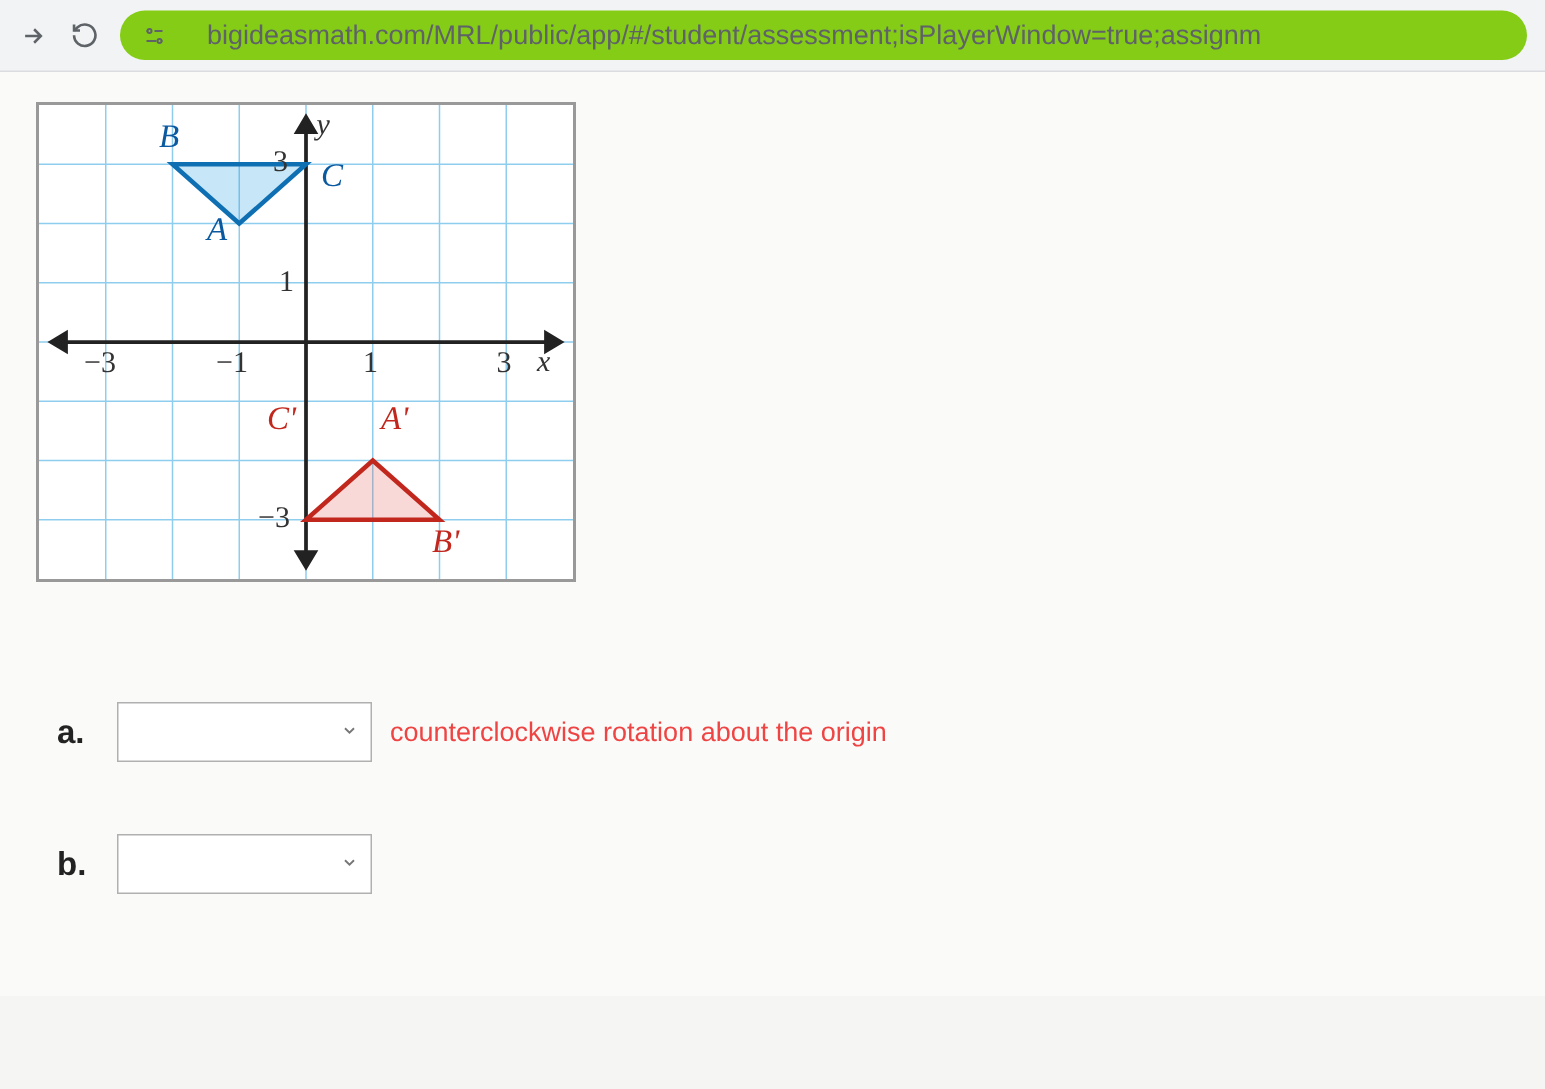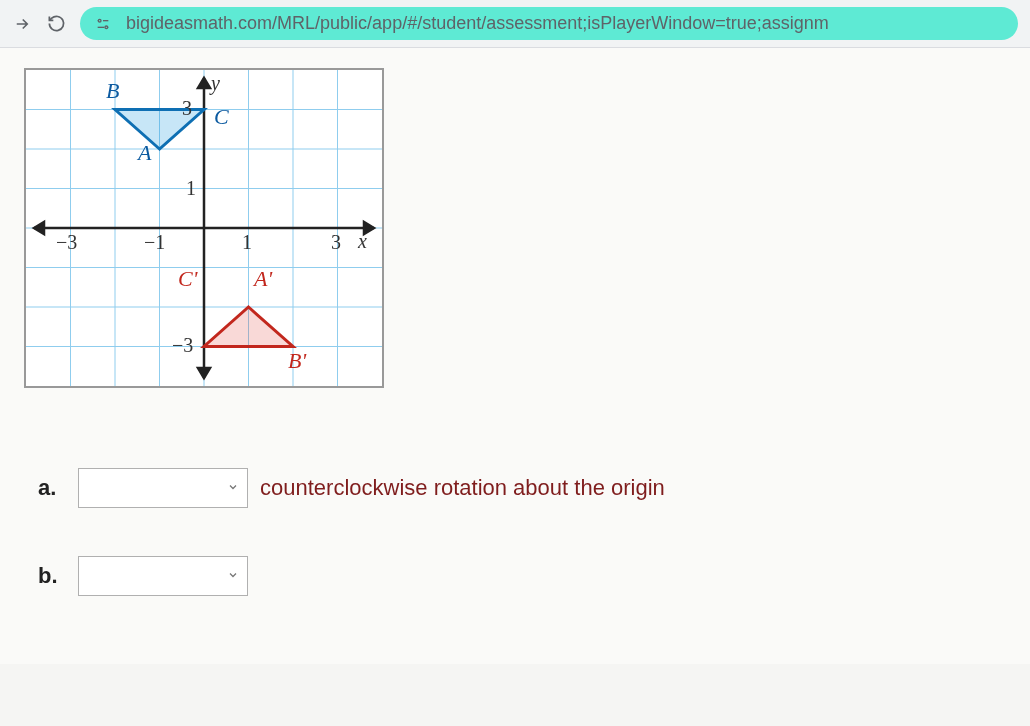--- a/index.html
+++ b/index.html
@@ -24,24 +24,24 @@
       height: 20px;
       display: flex;
       align-items: center;
       justify-content: center;
       color: #5f6368;
       cursor: pointer;
     }
     .url-pill {
       display: flex;
       align-items: center;
-      background: #5eead4;
+      background: #84cc16;
       border-radius: 18px;
       padding: 6px 14px;
-      gap: 14px;
+      gap: 26px;
       flex: 1;
       min-width: 0;
     }
     .site-icon {
       width: 18px;
       height: 18px;
       display: flex;
       align-items: center;
       justify-content: center;
       color: #5f6368;
@@ -89,22 +89,22 @@
       align-items: center;
       justify-content: flex-end;
       padding: 0 8px;
       cursor: pointer;
     }
     .dropdown-chevron {
       color: #777;
       font-size: 12px;
     }
     .row-text {
-      font-size: 22px;
-      color: #7f1d1d;
+      font-size: 18px;
+      color: #ef4444;
     }
     
     .tick-label { position:absolute; font-family: Georgia, 'Times New Roman', serif; font-size:20px; color:#333; }
     .pt-label { position:absolute; font-family: 'Times New Roman', serif; font-style: italic; font-size:22px; }
     .blue-lab { color:#0b5aa0; }
     .red-lab { color:#c2271d; }
   </style>
 </head>
 <body>
 

